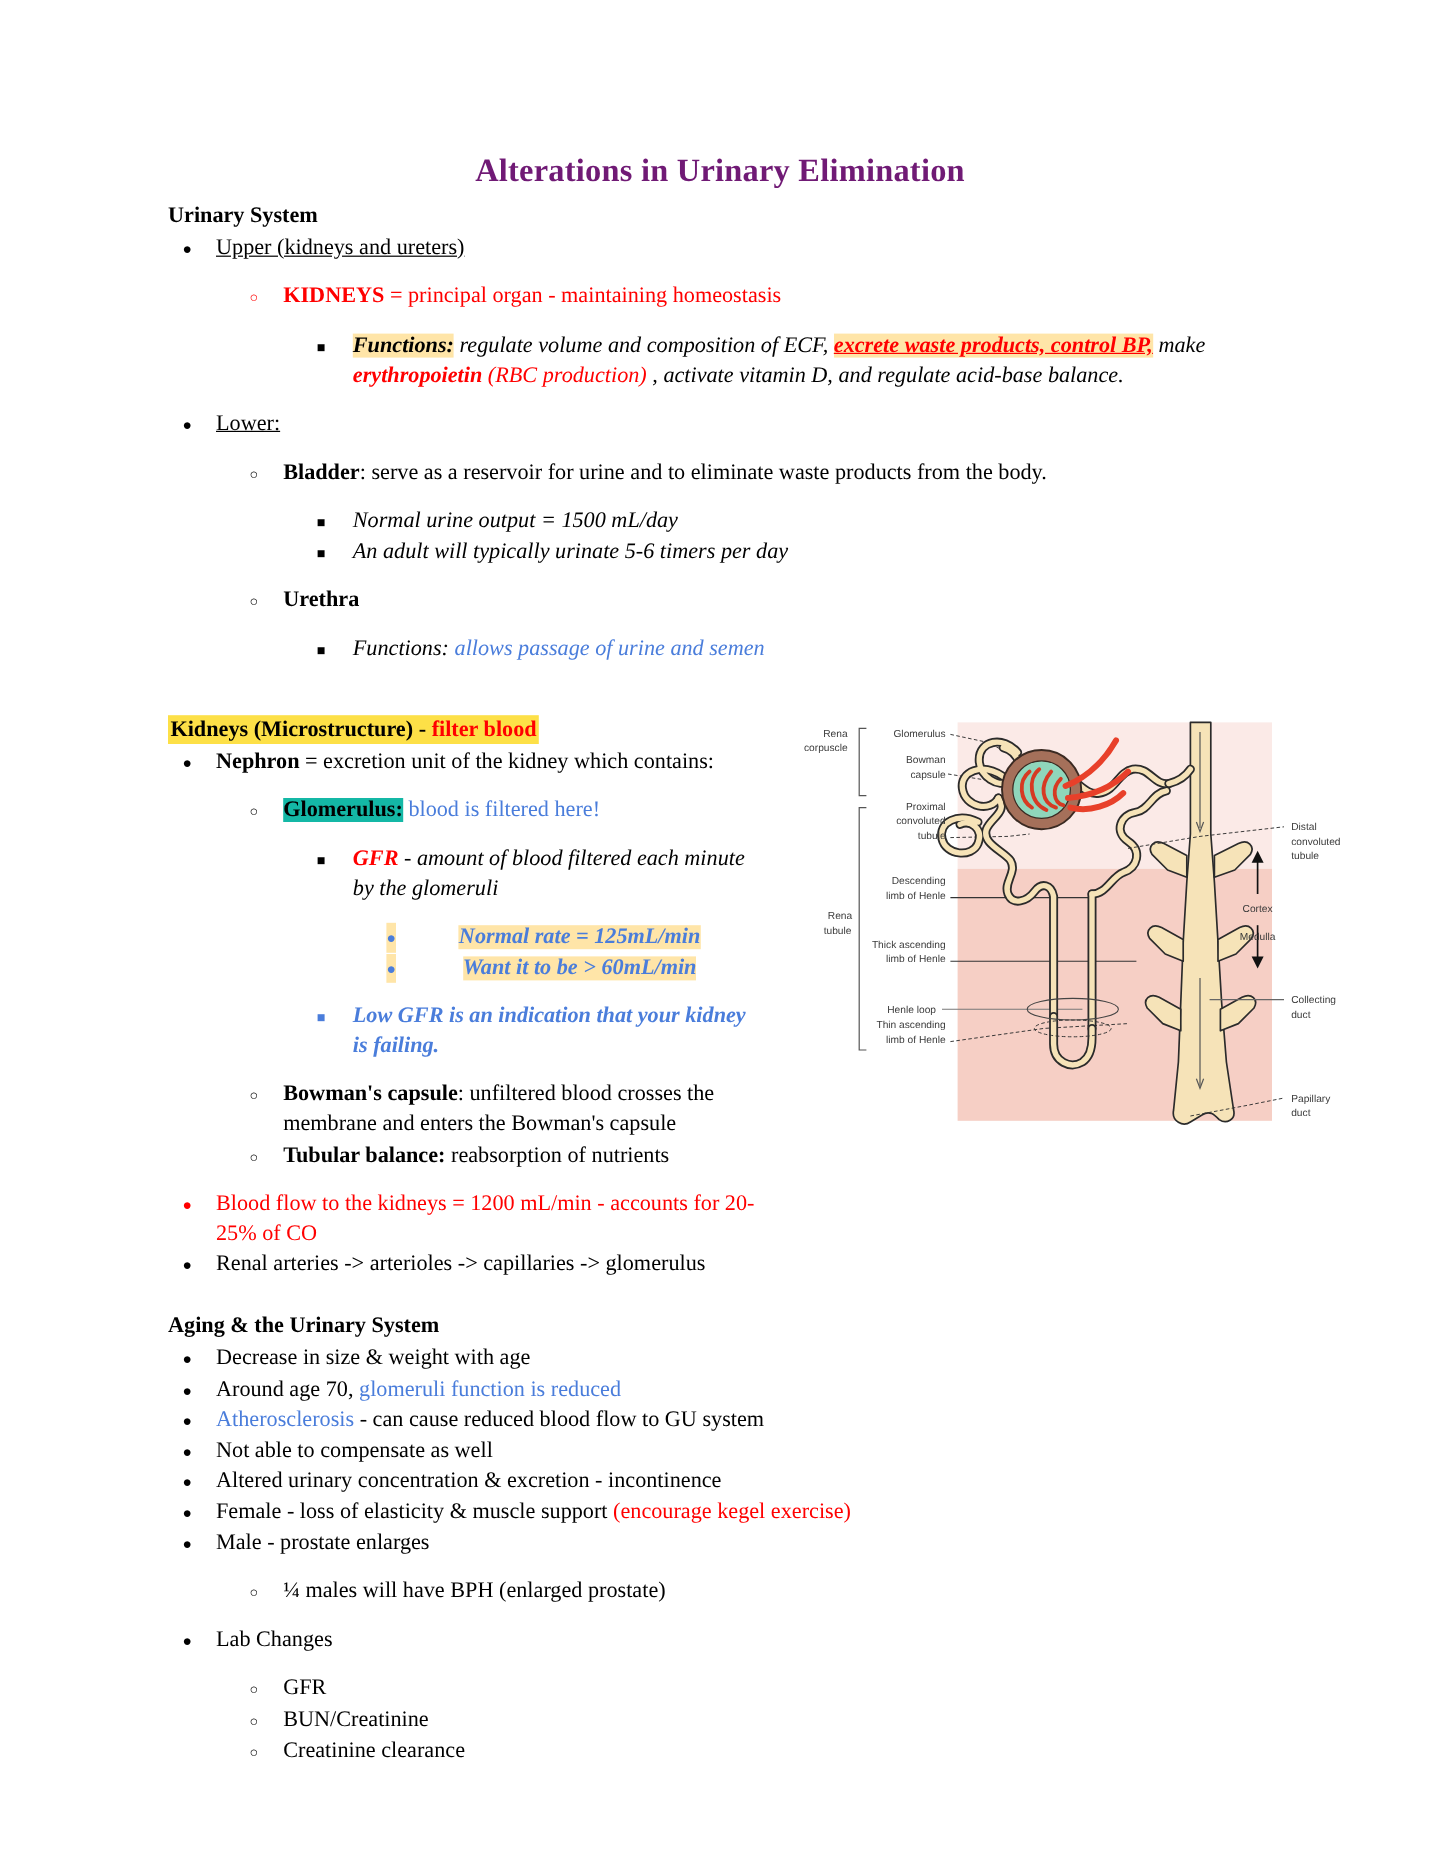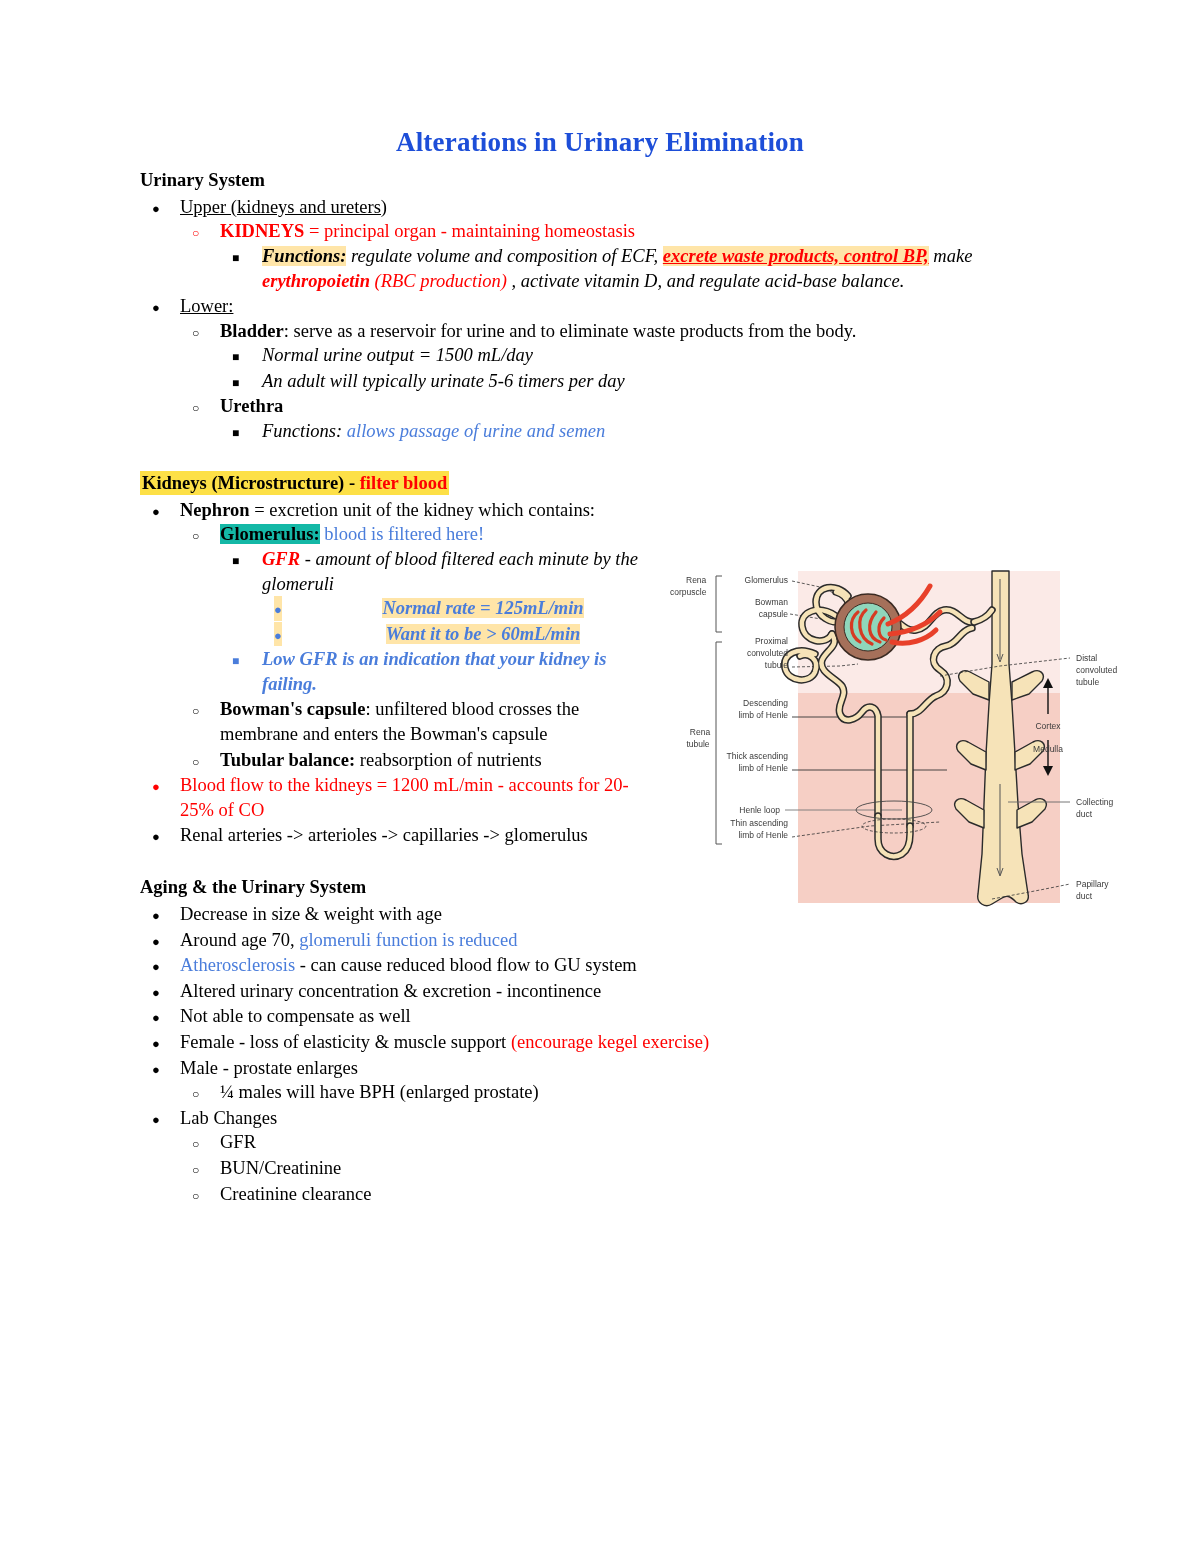--- a/index.html
+++ b/index.html
@@ -16,21 +16,21 @@
   }
   .page {
     position: relative;
     width: 1200px; height: 1553px;
     padding: 128px 140px 0 140px;
   }
 
   
   .doc-title {
     text-align: center;
-    color: #1d4ed8;
+    color: #701a75;
     font-size: 27px;
     font-weight: bold;
     letter-spacing: .2px;
     margin: 0 0 10px 0;
     line-height: 1.1;
   }
 
   
   .section-head {
     font-size: 18.5px;
@@ -69,39 +69,39 @@
     top: 0;
     line-height: 1.33;
     font-size: 18.5px;
   }
   
   .b-disc::before { content: "\25CF"; font-size: 13px; }
   
   .b-circle::before { content: "\25CB"; font-size: 12px; }
   
   .b-square::before { content: "\25A0"; font-size: 12px; }
-  ul.sub { list-style: none; margin: 0; padding: 0; }
+  ul.sub { list-style: none; margin: 16px; padding: 0; }
 
   
   .b      { font-weight: bold; }
   .red    { color: #ff0000; }
   .blue   { color: #4a7ddb; }
   .u      { text-decoration: underline; }
   .hl-y   { background: #ffe5a8; }
   .hl-p   { background: #14b8a6; }
 
   
   .split { position: relative; }
   .narrow { max-width: 520px; }
 
   
   .figure {
     position: absolute;
     left: 640px;
-    top: 554px;
+    top: 585px;
     width: 520px;
     height: 380px;
   }
   .figure svg { display: block; }
 
   .fig-label {
     font-family: "Liberation Sans", "DejaVu Sans", sans-serif;
     font-size: 8.5px;
     fill: #3b3b3b;
   }
@@ -244,25 +244,25 @@
     <li class="item i1">
       <span class="bullet b-disc"></span>
       <span>Around age 70, </span><span class="blue">glomeruli function is reduced</span>
     </li>
     <li class="item i1">
       <span class="bullet b-disc"></span>
       <span class="blue">Atherosclerosis</span><span> - can cause reduced blood flow to GU system</span>
     </li>
     <li class="item i1">
       <span class="bullet b-disc"></span>
+      <span>Not able to compensate as well</span>
+    </li>
+    <li class="item i1">
+      <span class="bullet b-disc"></span>
       <span>Altered urinary concentration &amp; excretion - incontinence</span>
-    </li>
-    <li class="item i1">
-      <span class="bullet b-disc"></span>
-      <span>Not able to compensate as well</span>
     </li>
     <li class="item i1">
       <span class="bullet b-disc"></span>
       <span>Female - loss of elasticity &amp; muscle support </span><span class="red">(encourage kegel exercise)</span>
     </li>
     <li class="item i1">
       <span class="bullet b-disc"></span>
       <span>Male - prostate enlarges</span>
       <ul class="sub">
         <li class="item i2">

